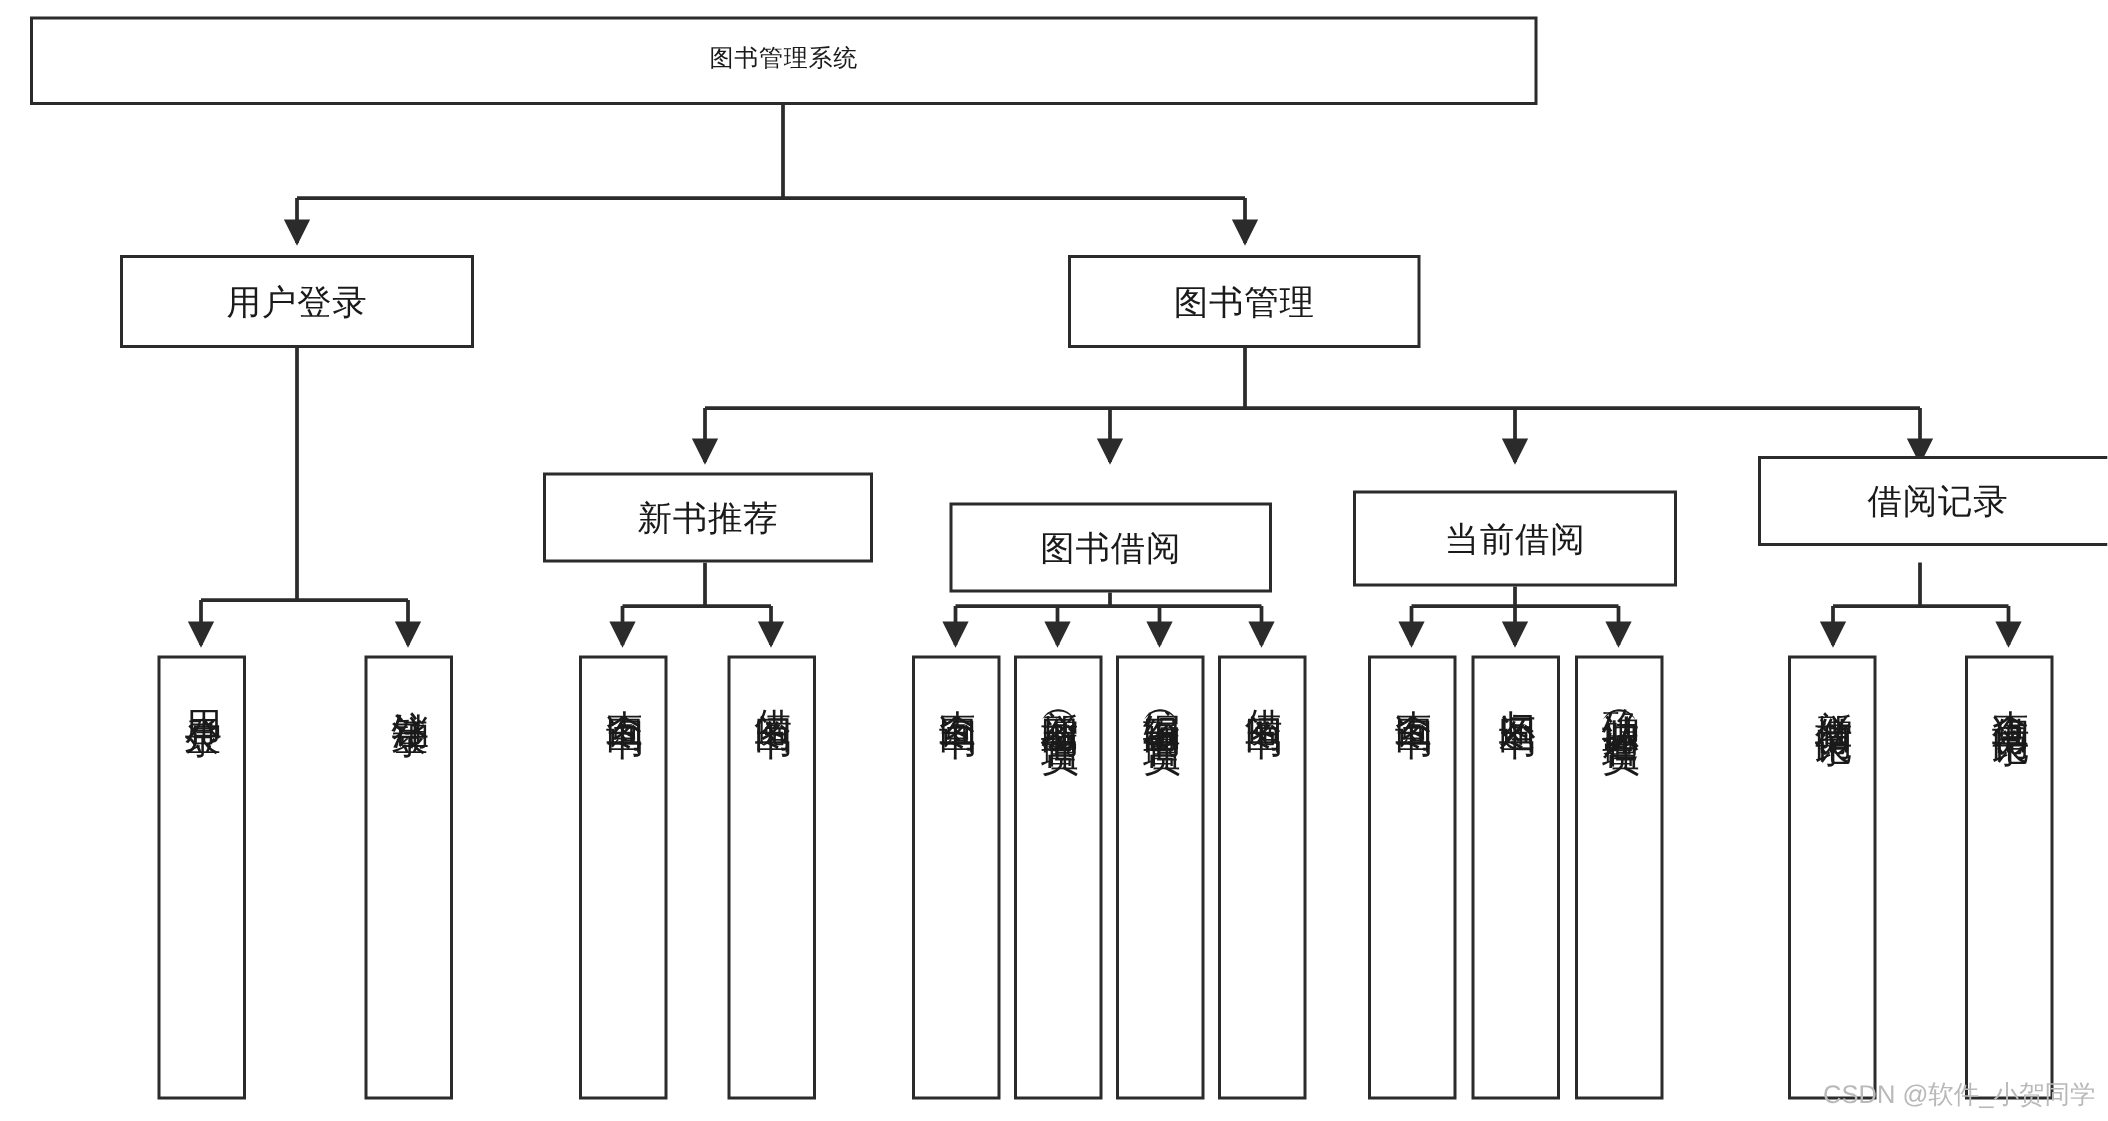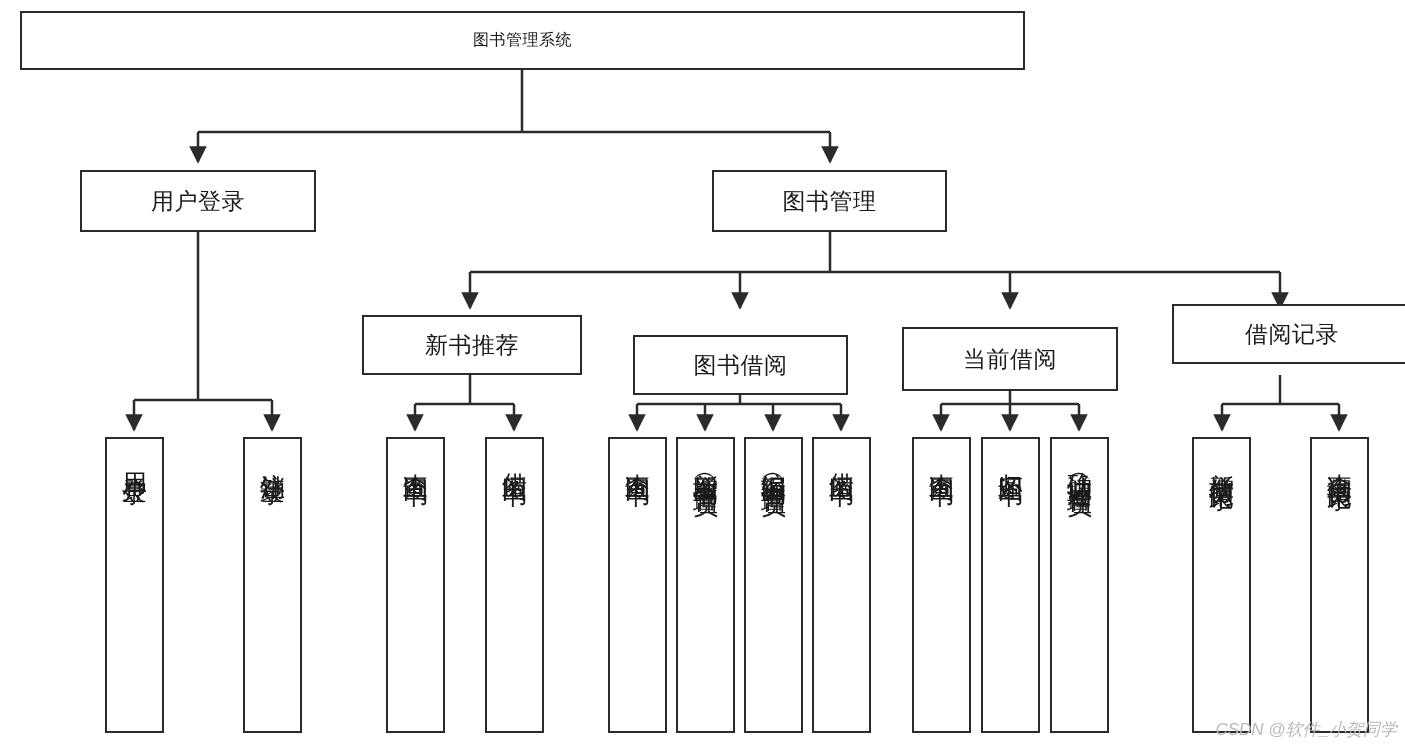--- a/index.html
+++ b/index.html
@@ -67,21 +67,20 @@
   }
   .watermark {
     position: absolute;
     right: 8px;
     bottom: 6px;
     font-size: 17px;
     color: #b9b9b9;
     z-index: 5;
     white-space: nowrap;
     font-family: "Liberation Sans", "DejaVu Sans", sans-serif;
-    font-style: italic;
   }
 </style>
 </head>
 <body>
 
 <div id="canvas">
 
   <svg id="edges" viewBox="0 0 1405 747" xmlns="http://www.w3.org/2000/svg">
     <defs>
       <marker id="arrow" viewBox="0 0 10 10" refX="9" refY="5" markerWidth="7" markerHeight="7" orient="auto-start-reverse">

